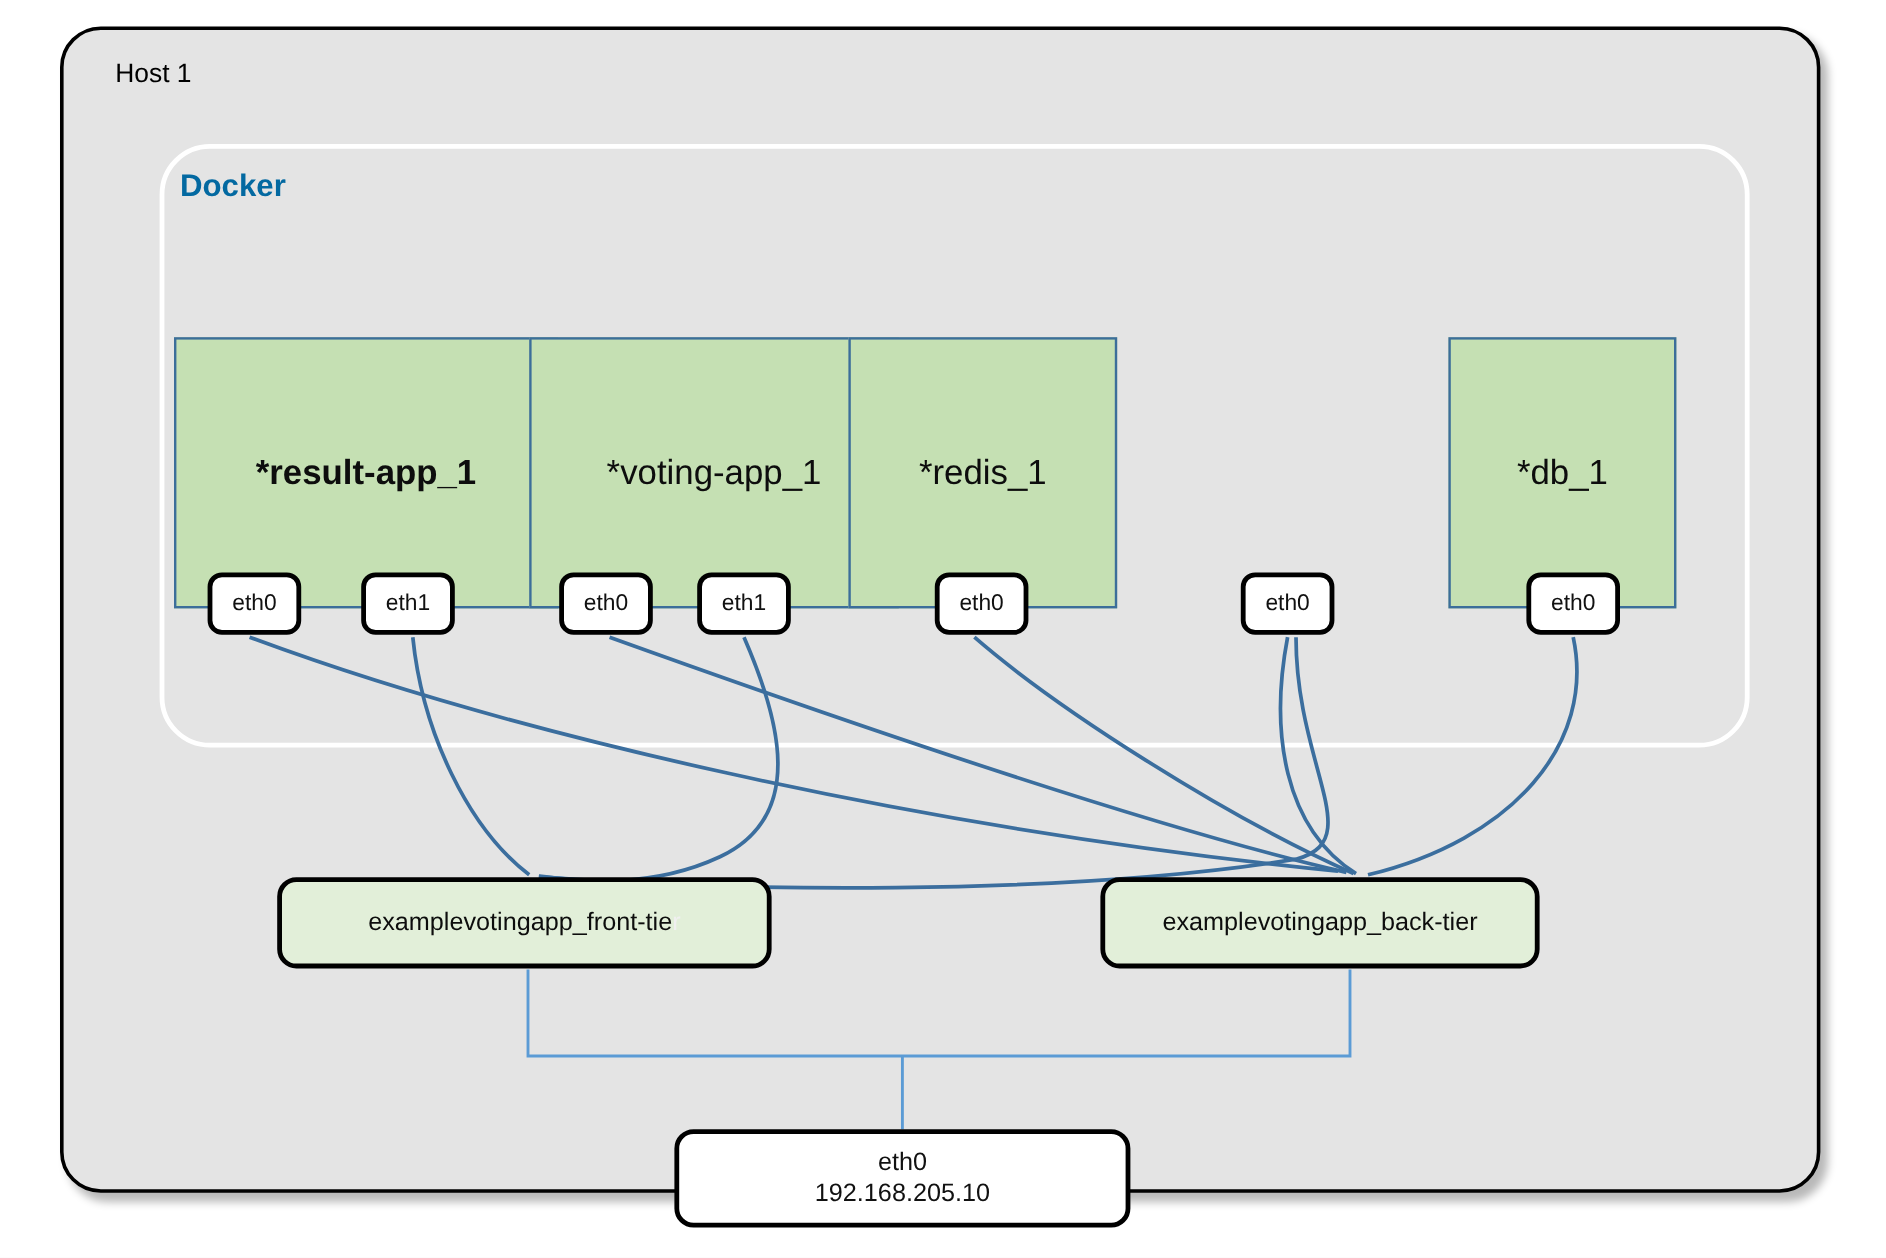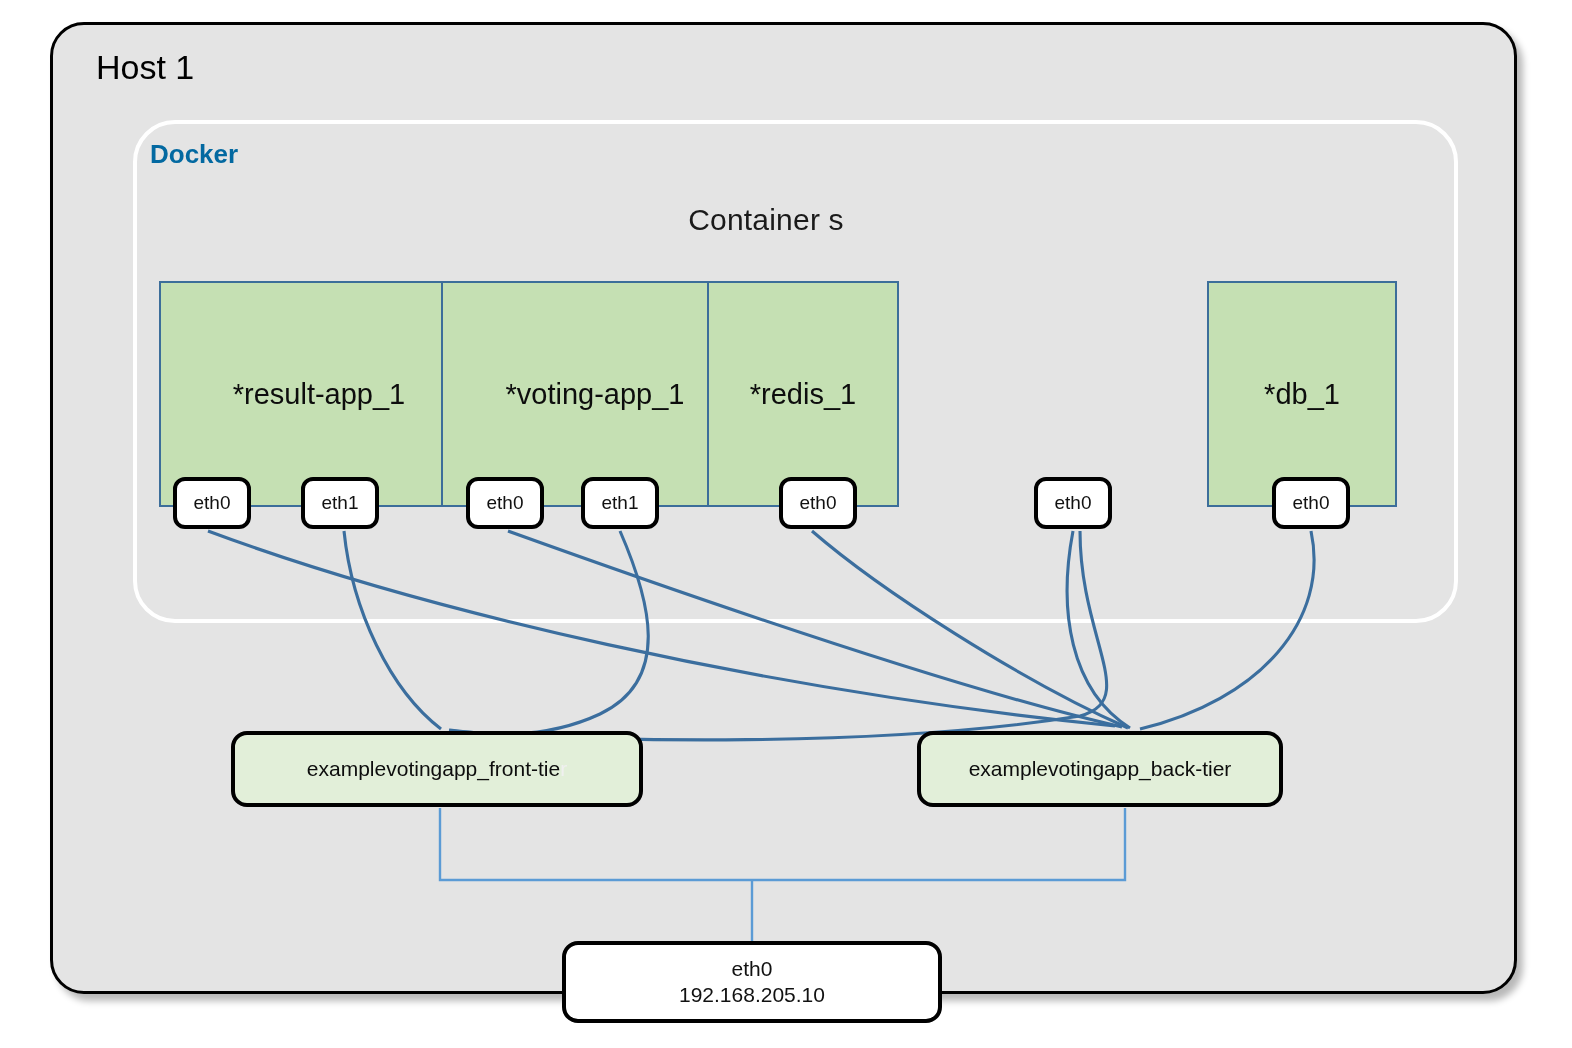--- a/index.html
+++ b/index.html
@@ -28,21 +28,21 @@
     background: #e4e4e4;
     border: 3px solid #000000;
     border-radius: 34px;
     box-shadow: 6px 7px 7px rgba(0,0,0,0.28);
     box-sizing: border-box;
   }
   .host-title {
     position: absolute;
     left: 96px;
     top: 48px;
-    font-size: 34px;
+    font-size: 22px;
     color: #000;
     font-weight: 400;
     white-space: nowrap;
   }
 
   
   .docker-box {
     position: absolute;
     left: 133px;
     top: 120px;
@@ -167,31 +167,28 @@
 <body>
 
 <div id="stage">
 
   <div class="host-box"></div>
   <div class="host-title">Host 1</div>
 
   <div class="docker-box"></div>
   <div class="docker-title">Docker</div>
 
-  <div class="containers-title">
-    <span class="containers-title-inner">Container s</span>
-  </div>
-
-  <div class="container-card" style="left:159px;  width:320px;">
+
+  <div class="container-card" style="left:145px;  width:320px;font-weight:bold;">
     <div class="container-label">*result-app_1</div>
   </div>
   <div class="container-card" style="left:441px;  width:308px;">
     <div class="container-label">*voting-app_1</div>
   </div>
-  <div class="container-card" style="left:707px;  width:192px;">
+  <div class="container-card" style="left:707px;  width:224px;">
     <div class="container-label">*redis_1</div>
   </div>
   <div class="container-card" style="left:1207px; width:190px;">
     <div class="container-label">*db_1</div>
   </div>
 
   <div class="eth-chip" style="left:173px;  top:477px;">eth0</div>
   <div class="eth-chip" style="left:301px;  top:477px;">eth1</div>
   <div class="eth-chip" style="left:466px;  top:477px;">eth0</div>
   <div class="eth-chip" style="left:581px;  top:477px;">eth1</div>

